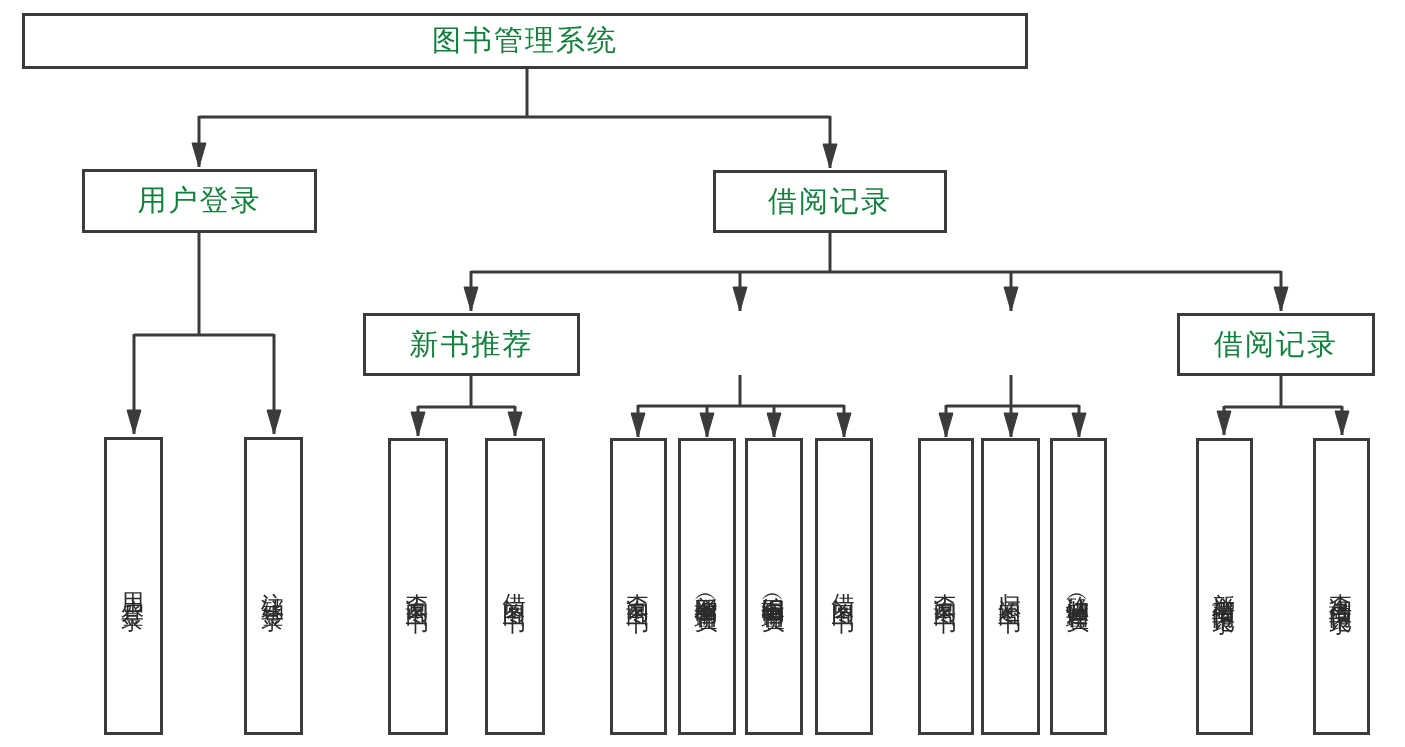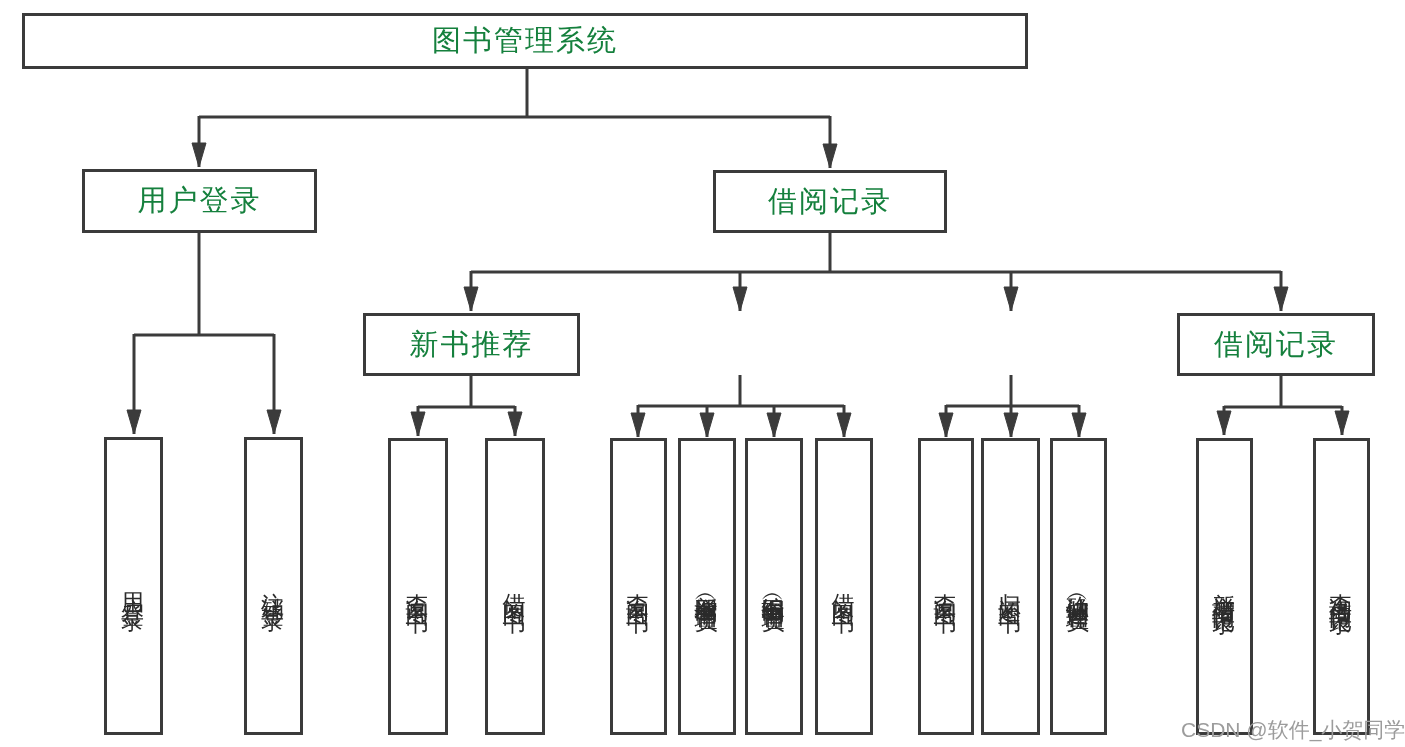--- a/index.html
+++ b/index.html
@@ -164,15 +164,14 @@
     <span class="vlabel" style="letter-spacing:2px;">确认归还（管理员）</span>
   </div>
 
   <div class="node" style="left:1196px; top:438px; width:57px; height:297px;">
     <span class="vlabel" style="letter-spacing:4px;">新增借阅记录</span>
   </div>
   <div class="node" style="left:1313px; top:438px; width:57px; height:297px;">
     <span class="vlabel" style="letter-spacing:4px;">查询借阅记录</span>
   </div>
 
-  <div class="watermark">CSDN @软件_小贺同学</div>
 
 </div>
 
 </body></html>

